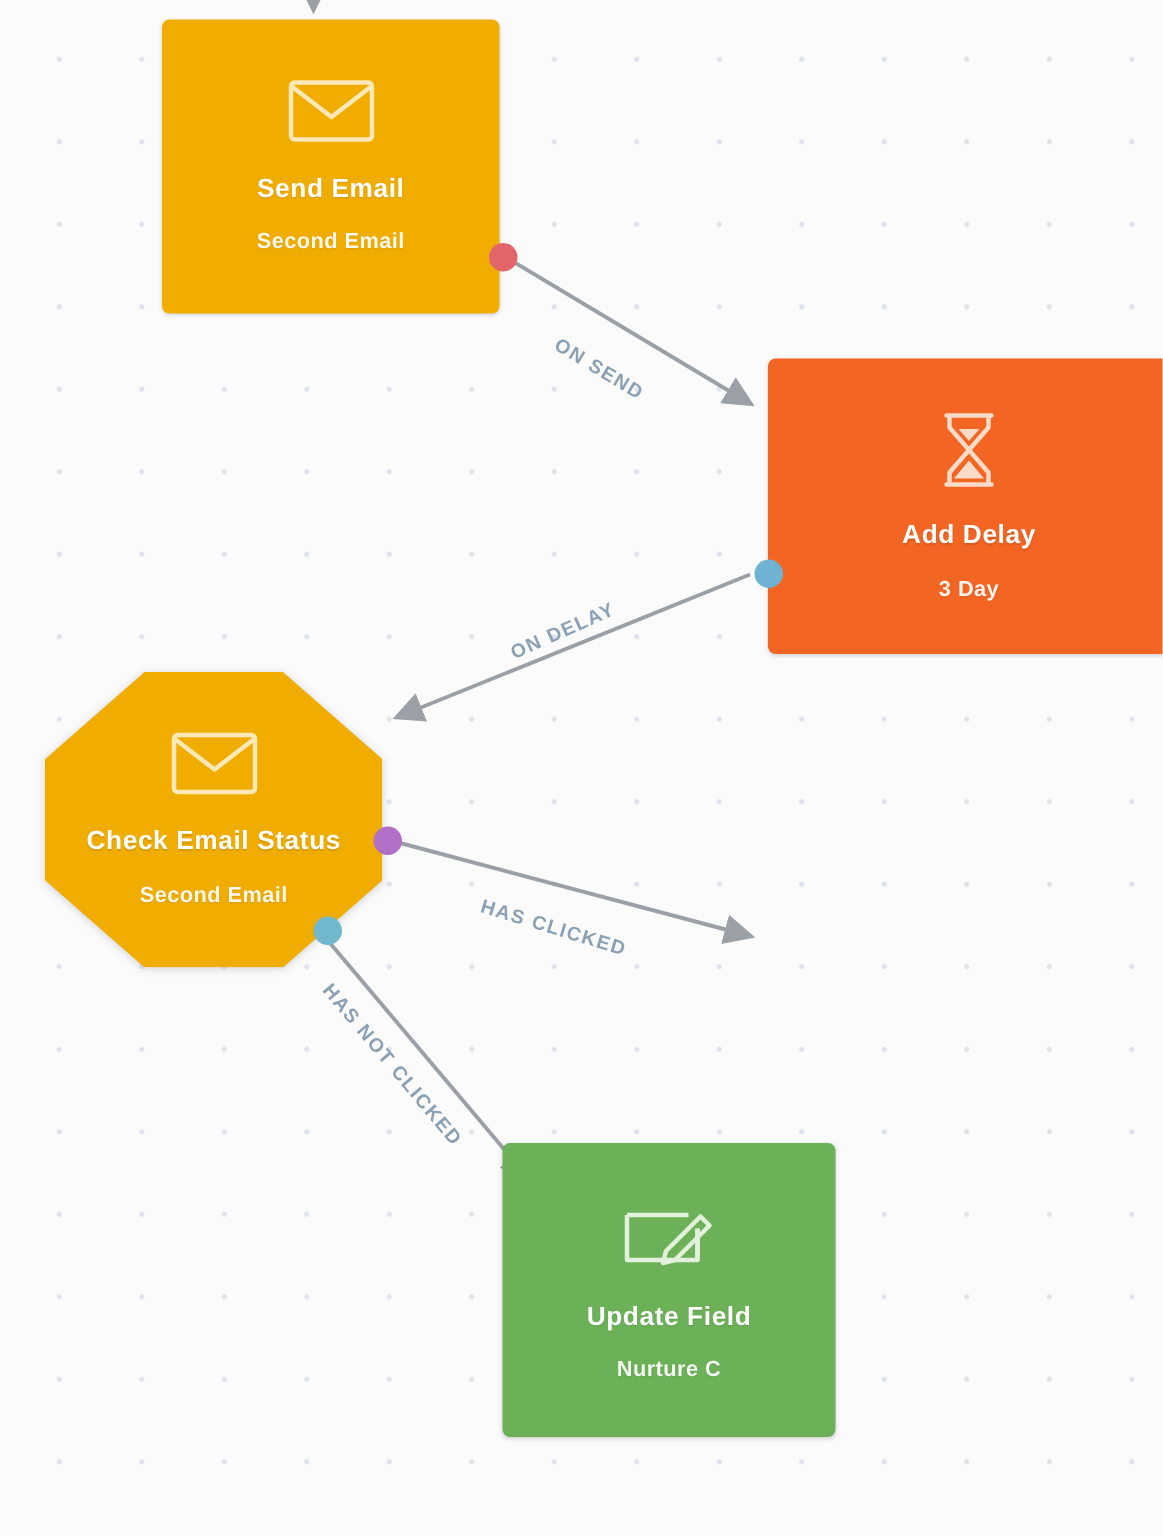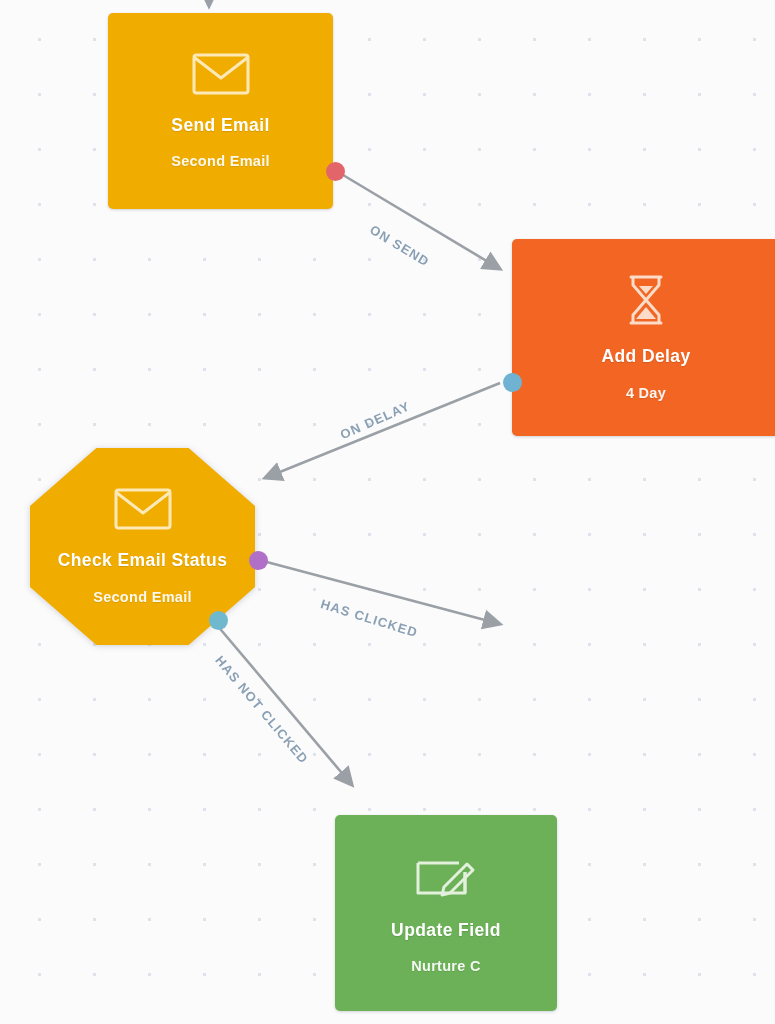--- a/index.html
+++ b/index.html
@@ -94,40 +94,40 @@
       <span class="node-icon">
         <svg width="46" height="52" viewBox="0 0 46 52">
           <path d="M8 3 H38 M8 49 H38" stroke="#fcdcc9" stroke-width="3" stroke-linecap="round"></path>
           <path d="M10 3 L10 11 L23 26 L36 11 L36 3" fill="none" stroke="#fcdcc9" stroke-width="3" stroke-linejoin="round"></path>
           <path d="M10 49 L10 41 L23 26 L36 41 L36 49" fill="none" stroke="#fcdcc9" stroke-width="3" stroke-linejoin="round"></path>
           <path d="M16 12 L30 12 L23 20 z" fill="#fcdcc9"></path>
           <path d="M13 45 H33 L23 33 z" fill="#fcdcc9"></path>
         </svg>
       </span>
       <div class="node-title">Add Delay</div>
-      <div class="node-sub">4 Day</div>
+      <div class="node-sub">3 Day</div>
     </div>
   </div>
 
   <div class="node octa" style="left: 30px; top: 448px; width: 225px; height: 197px; background: rgb(240, 173, 0);">
     <div class="octa-shape" style="background: rgb(240, 173, 0);"></div>
     <div class="node-inner">
       <span class="node-icon">
         <svg width="58" height="42" viewBox="0 0 58 42">
           <rect x="2" y="2" width="54" height="38" rx="2.5" fill="none" stroke="#fde9b8" stroke-width="3"></rect>
           <path d="M3 5 L29 25 L55 5" fill="none" stroke="#fde9b8" stroke-width="3" stroke-linecap="round" stroke-linejoin="round"></path>
         </svg>
       </span>
       <div class="node-title">Check Email Status</div>
       <div class="node-sub">Second Email</div>
     </div>
   </div>
 
 
-  <div class="node rect" style="left: 335px; top: 815px; width: 222px; height: 196px; background: rgb(108, 177, 88);">
+  <div class="node rect" style="left: 335px; top: 762px; width: 222px; height: 196px; background: rgb(108, 177, 88);">
     <div class="node-inner">
       <span class="node-icon">
         <svg width="62" height="48" viewBox="0 0 62 48">
           <path d="M3 11 H44 M3 11 V41 H50 V20" fill="none" stroke="#e2f0dc" stroke-width="3" stroke-linejoin="round"></path>
           <path d="M50 41 V20" fill="none" stroke="#e2f0dc" stroke-width="3"></path>
           <path d="M29 35 L52 12 L58 18 L35 41 L27 43 z" fill="none" stroke="#e2f0dc" stroke-width="3" stroke-linejoin="round"></path>
         </svg>
       </span>
       <div class="node-title">Update Field</div>
       <div class="node-sub">Nurture C</div>

